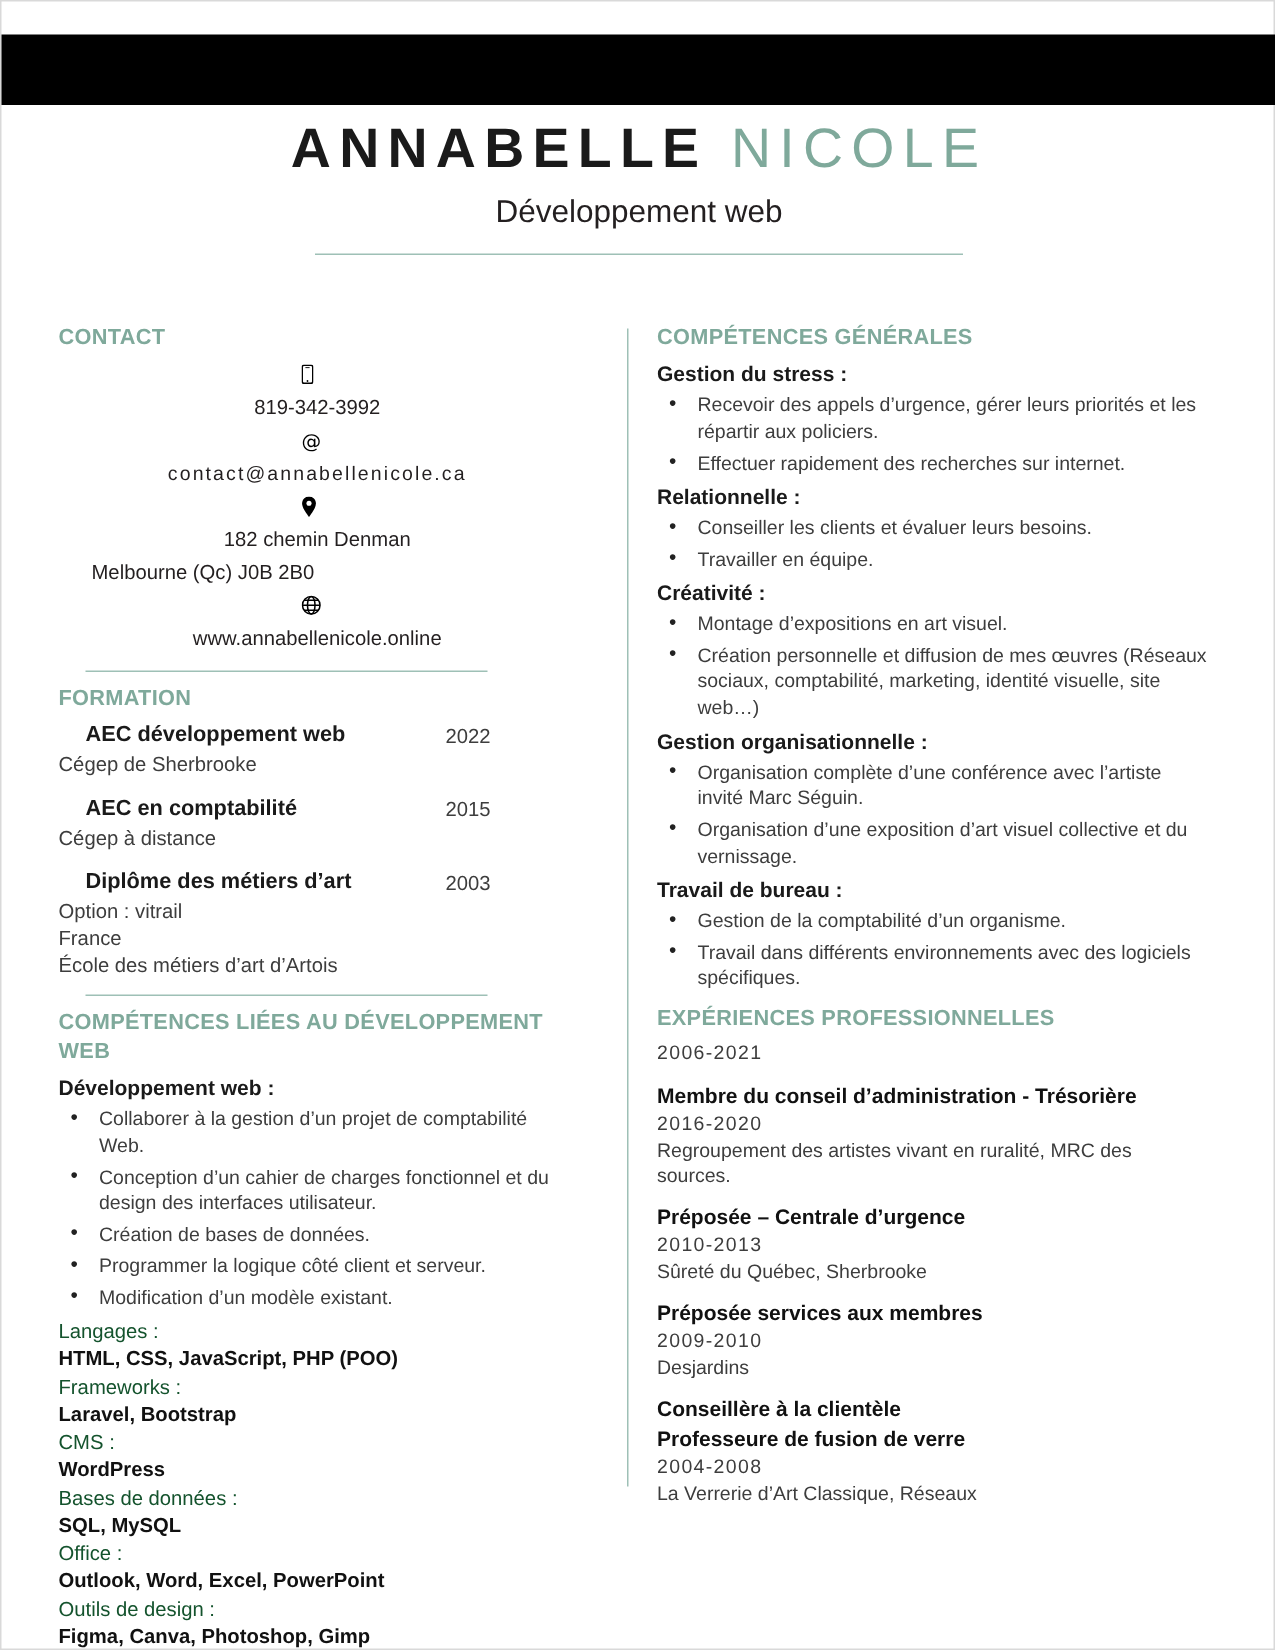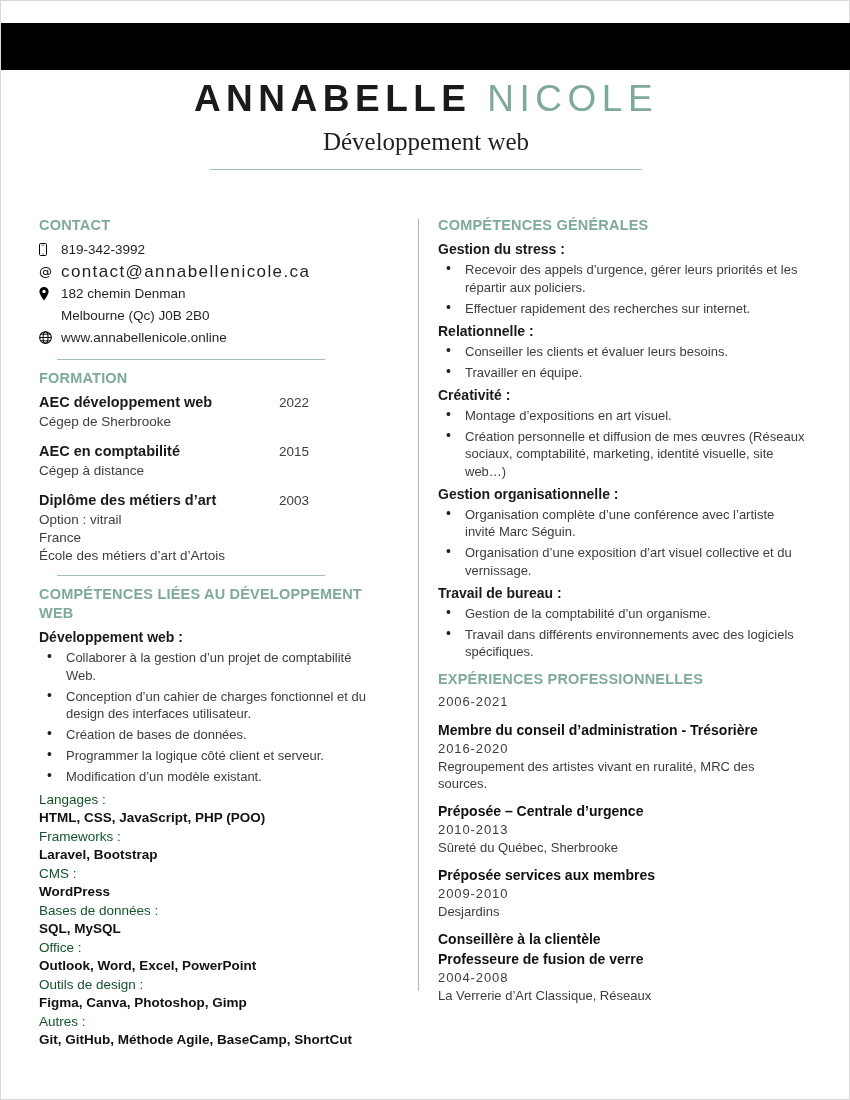--- a/index.html
+++ b/index.html
@@ -44,26 +44,25 @@
   .name-line {
     font-size: 37px;
     letter-spacing: 5.5px;
     font-weight: 700;
     line-height: 44px;
     white-space: nowrap;
   }
   .name-first { color: #1a1a1a; }
   .name-last  { color: #7fa99b; font-weight: 400; }
   .job-title {
-    font-size: 25px;
+    font-size: 21px;
     color: #231f20;
     line-height: 28px;
     margin-top: 7px;
     font-weight: 400;
-    font-family: Liberation Serif, serif;
   }
   .header-rule {
     width: 432px;
     height: 1px;
     background: #9ec0b6;
     margin: 13px auto 0 auto;
   }
   
   .col-left {
     position: absolute;
@@ -97,47 +96,49 @@
   .rule {
     width: 268px;
     height: 1px;
     background: #9ec0b6;
     margin: 10px 0 9px 18px;
   }
   
   .contact-list { margin-top: 2px; }
   .c-row {
     display: flex;
-    align-items: flex-end;
+    align-items: center;
     font-size: 13.5px;
     line-height: 22px;
     color: #231f20;
+    flex-direction: column;
   }
   .c-ico {
     width: 22px;
     flex: 0 0 22px;
     text-align: left;
     font-size: 13.5px;
     line-height: 22px;
     color: #000;
   }
   .c-txt { flex: 1; }
-  .c-txt.spaced { letter-spacing: 1.4px; font-size: 17px; }
+  .c-txt.spaced { letter-spacing: 1.4px; font-size: 13px; }
   .c-sub {
     font-size: 13.5px;
     line-height: 22px;
     margin-left: 22px;
   }
   
   .edu { margin-top: 2px; }
   .edu-item { margin-bottom: 10px; }
   .edu-head {
     display: flex;
     justify-content: flex-start;
     align-items: flex-end;
+    margin-left: 18px;
   }
   .edu-deg {
     font-weight: 700;
     font-size: 14.5px;
     line-height: 21px;
     color: #1a1a1a;
     width: 240px;
   }
   .edu-year {
     font-size: 13.5px;

